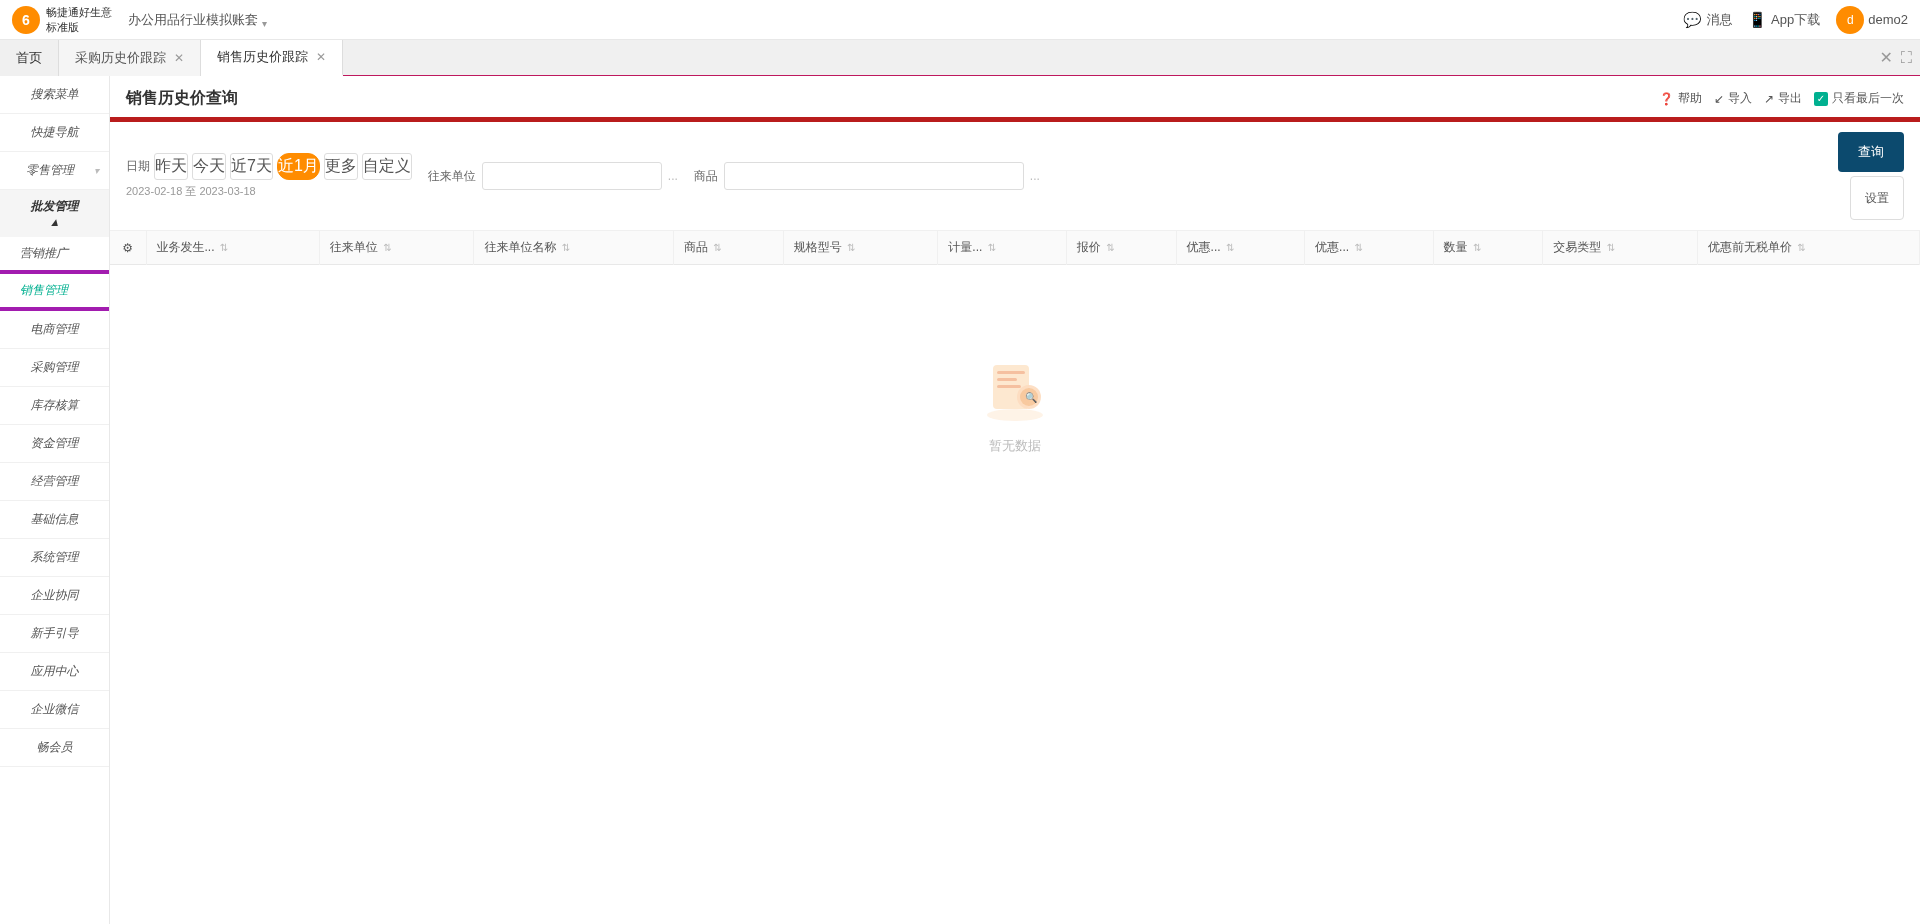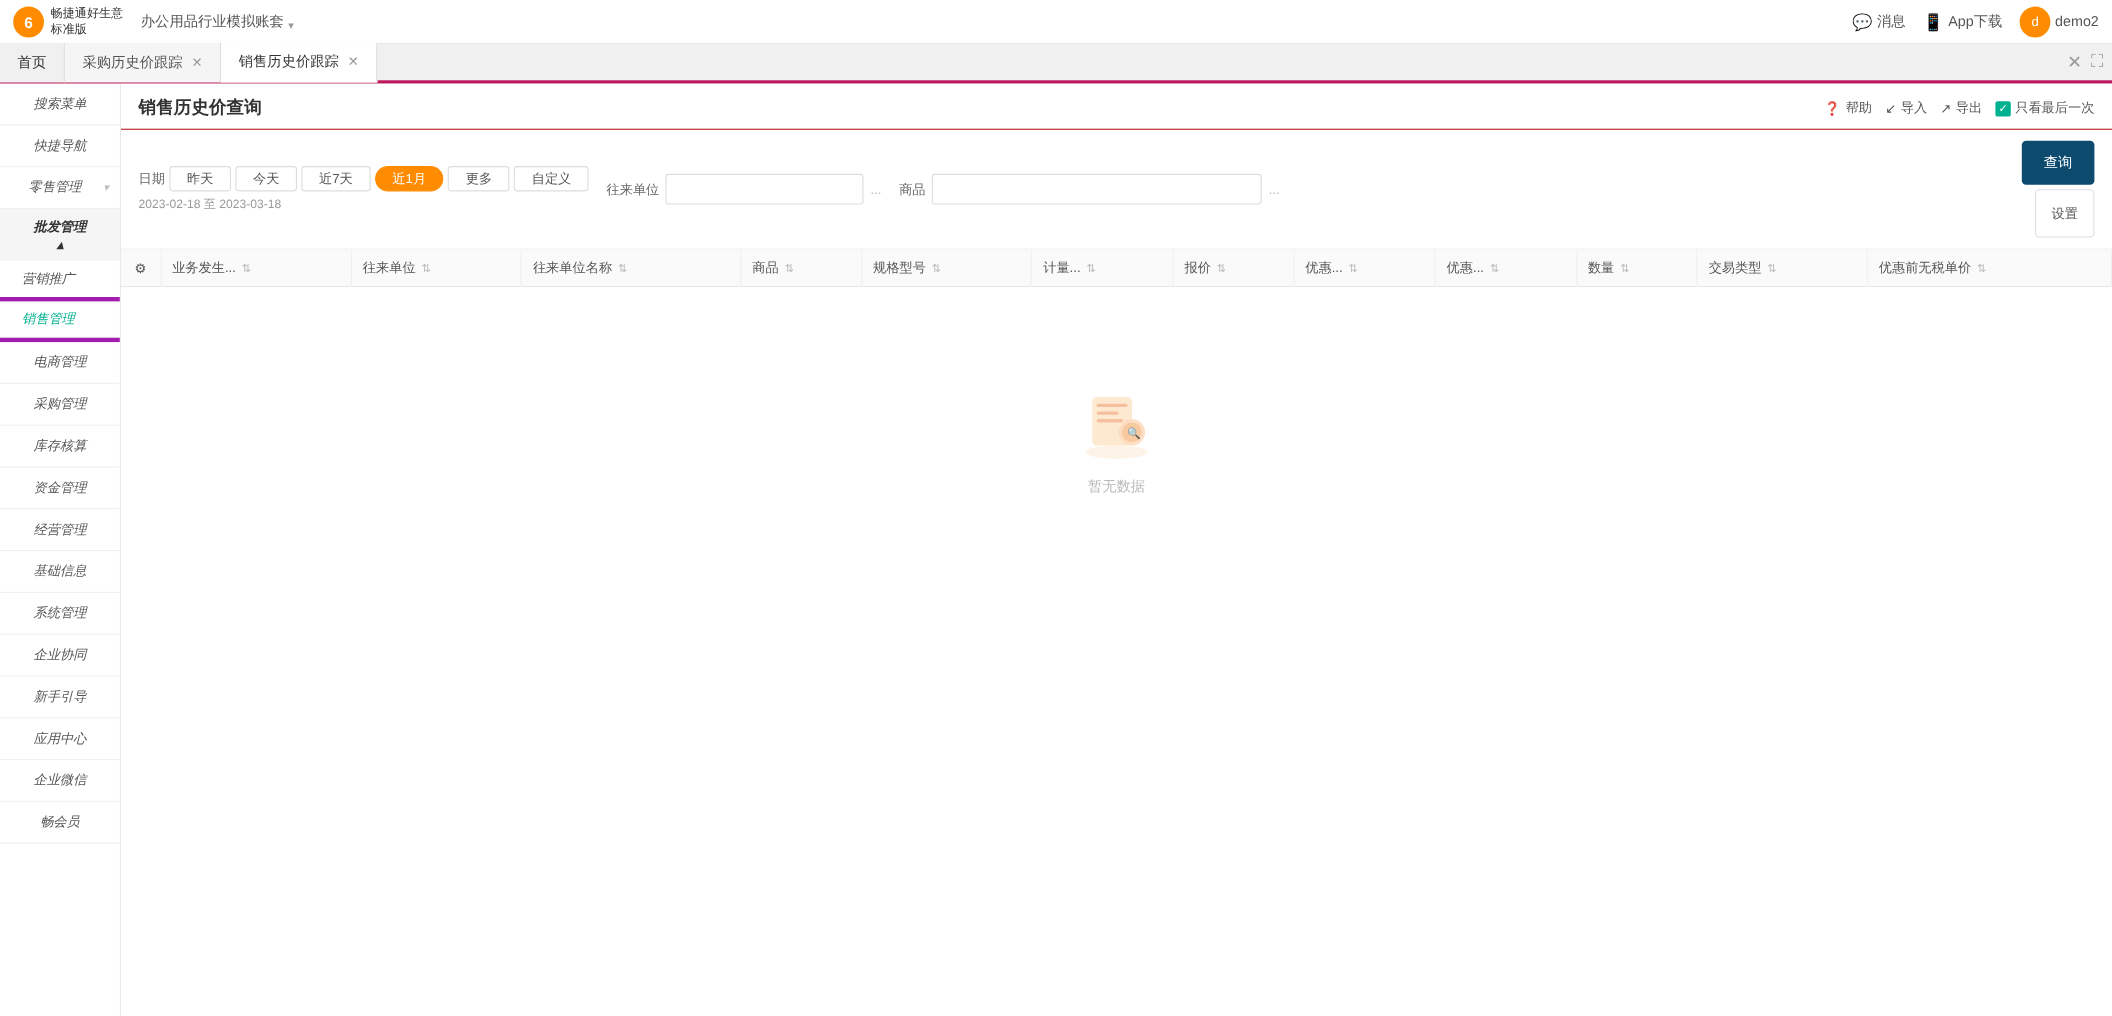--- a/index.html
+++ b/index.html
@@ -77,21 +77,21 @@
       color: white;
       font-size: 12px;
     }
 
     
     .tab-bar {
       height: 36px;
       background: #f0f0f0;
       display: flex;
       align-items: center;
-      border-bottom: 3px solid #be185d;
+      border-bottom: 1px solid #be185d;
     }
     .tab-item {
       height: 36px;
       display: flex;
       align-items: center;
       padding: 0 16px;
       font-size: 13px;
       cursor: pointer;
       border-right: 1px solid #ddd;
       gap: 6px;
@@ -194,21 +194,21 @@
     }
     .page-wrapper {
       background: #fff;
       margin: 0;
       min-height: 100%;
     }
 
     
     .page-header {
       padding: 12px 16px 8px;
-      border-bottom: 1px solid #b91c1c;
+      border-bottom: 5px solid #b91c1c;
       display: flex;
       align-items: center;
       justify-content: space-between;
     }
     .page-title {
       font-size: 16px;
       font-weight: bold;
       color: #333;
     }
     .page-header-actions {
@@ -257,22 +257,22 @@
       display: flex;
       align-items: center;
       gap: 6px;
     }
     .filter-label {
       font-size: 12px;
       color: #666;
       white-space: nowrap;
     }
     .date-btn {
-      padding: 2px 15px;
-      font-size: 12px;
+      padding: 2px 0;
+      font-size: 16px;
       border: 1px solid #ddd;
       border-radius: 3px;
       background: #fff;
       cursor: pointer;
       color: #555;
     }
     .date-btn.active {
       background: #ff8c00;
       color: white;
       border-color: #ff8c00;

